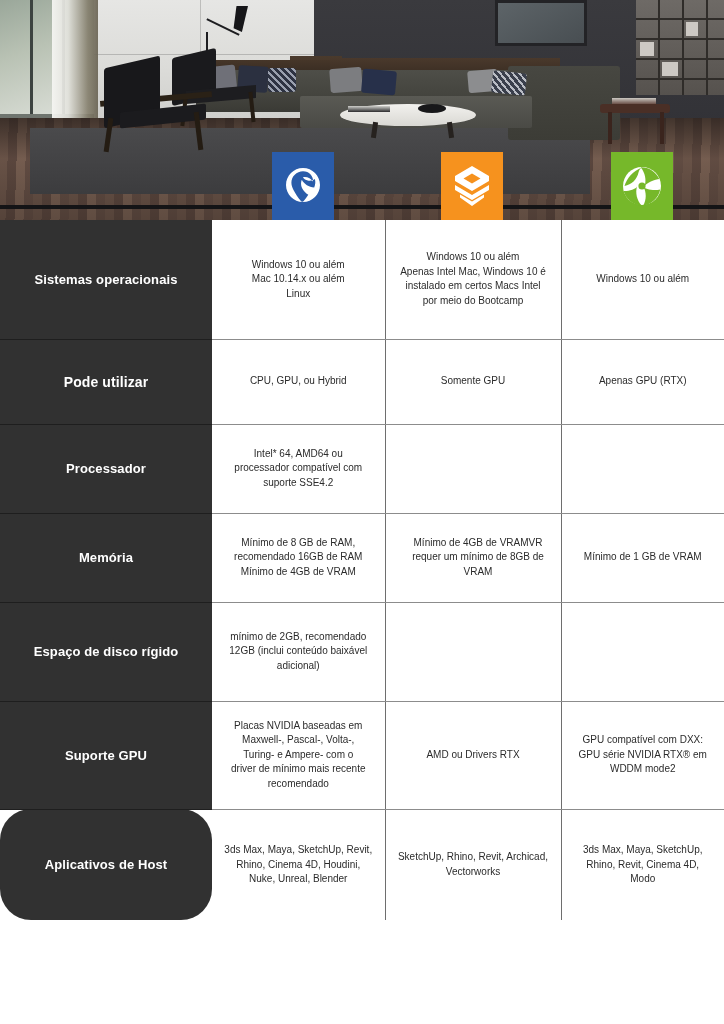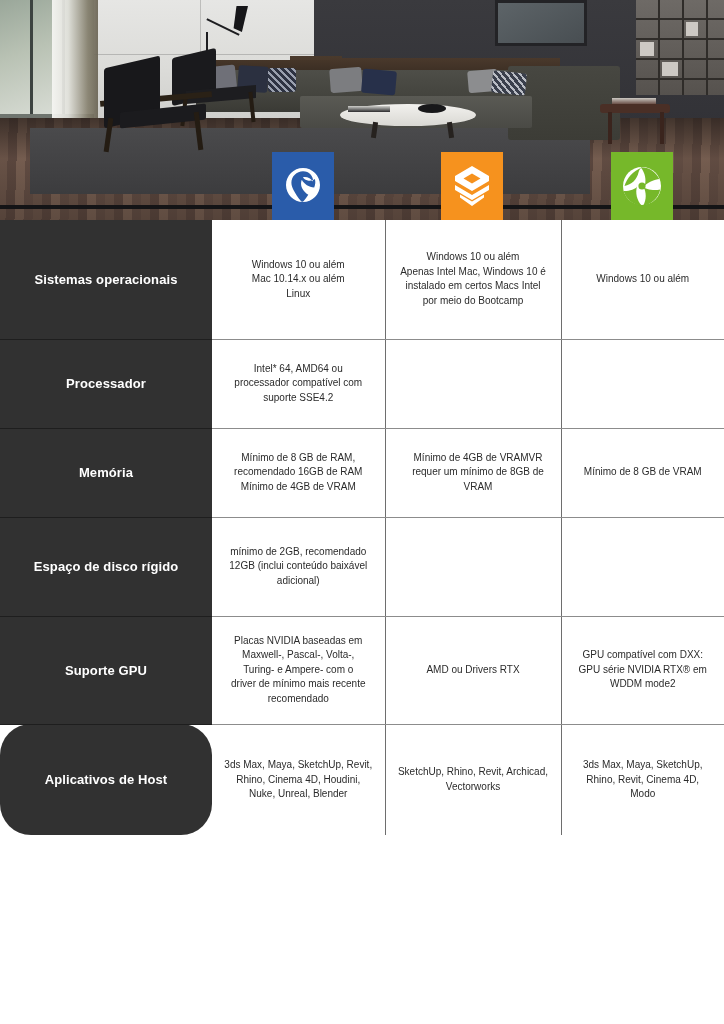--- a/index.html
+++ b/index.html
@@ -304,39 +304,45 @@
         <td class="cell first c-vray" style="white-space: pre-line;">Windows 10 ou além
 Mac 10.14.x ou além
 Linux</td>
         <td class="cell c-enscape" style="white-space: pre-line;">Windows 10 ou além
 Apenas Intel Mac, Windows 10 é
 instalado em certos Macs Intel
 por meio do Bootcamp</td>
         <td class="cell c-lumion" style="white-space: pre-line;">Windows 10 ou além</td>
       </tr>
 
+      <tr style="height: 85px;">
+        <td class="rowhead big">Pode utilizar</td>
+        <td class="cell first c-vray" style="white-space: pre-line;">CPU, GPU, ou Hybrid</td>
+        <td class="cell c-enscape" style="white-space: pre-line;">Somente GPU</td>
+        <td class="cell c-lumion" style="white-space: pre-line;">Apenas GPU (RTX)</td>
+      </tr>
 
       <tr style="height: 89px;">
         <td class="rowhead">Processador</td>
         <td class="cell first c-vray" style="white-space: pre-line;">Intel* 64, AMD64 ou
 processador compatível com
 suporte SSE4.2</td>
         <td class="cell c-enscape" style="white-space: pre-line;"></td>
         <td class="cell c-lumion" style="white-space: pre-line;"></td>
       </tr>
 
       <tr style="height: 89px;">
         <td class="rowhead">Memória</td>
         <td class="cell first c-vray" style="white-space: pre-line;">Mínimo de 8 GB de RAM,
 recomendado 16GB de RAM
 Mínimo de 4GB de VRAM</td>
         <td class="cell c-enscape" style="white-space: pre-line; padding-left: 22px;">Mínimo de 4GB de VRAMVR
 requer um mínimo de 8GB de
 VRAM</td>
-        <td class="cell c-lumion" style="white-space: pre-line;">Mínimo de 8 GB de VRAM</td>
+        <td class="cell c-lumion" style="white-space: pre-line;">Mínimo de 1 GB de VRAM</td>
       </tr>
 
       <tr style="height: 99px;">
         <td class="rowhead">Espaço de disco rígido</td>
         <td class="cell first c-vray" style="white-space: pre-line; text-align: center;">mínimo de 2GB, recomendado
 12GB (inclui conteúdo baixável
 adicional)</td>
         <td class="cell c-enscape" style="white-space: pre-line;"></td>
         <td class="cell c-lumion" style="white-space: pre-line;"></td>
       </tr>

